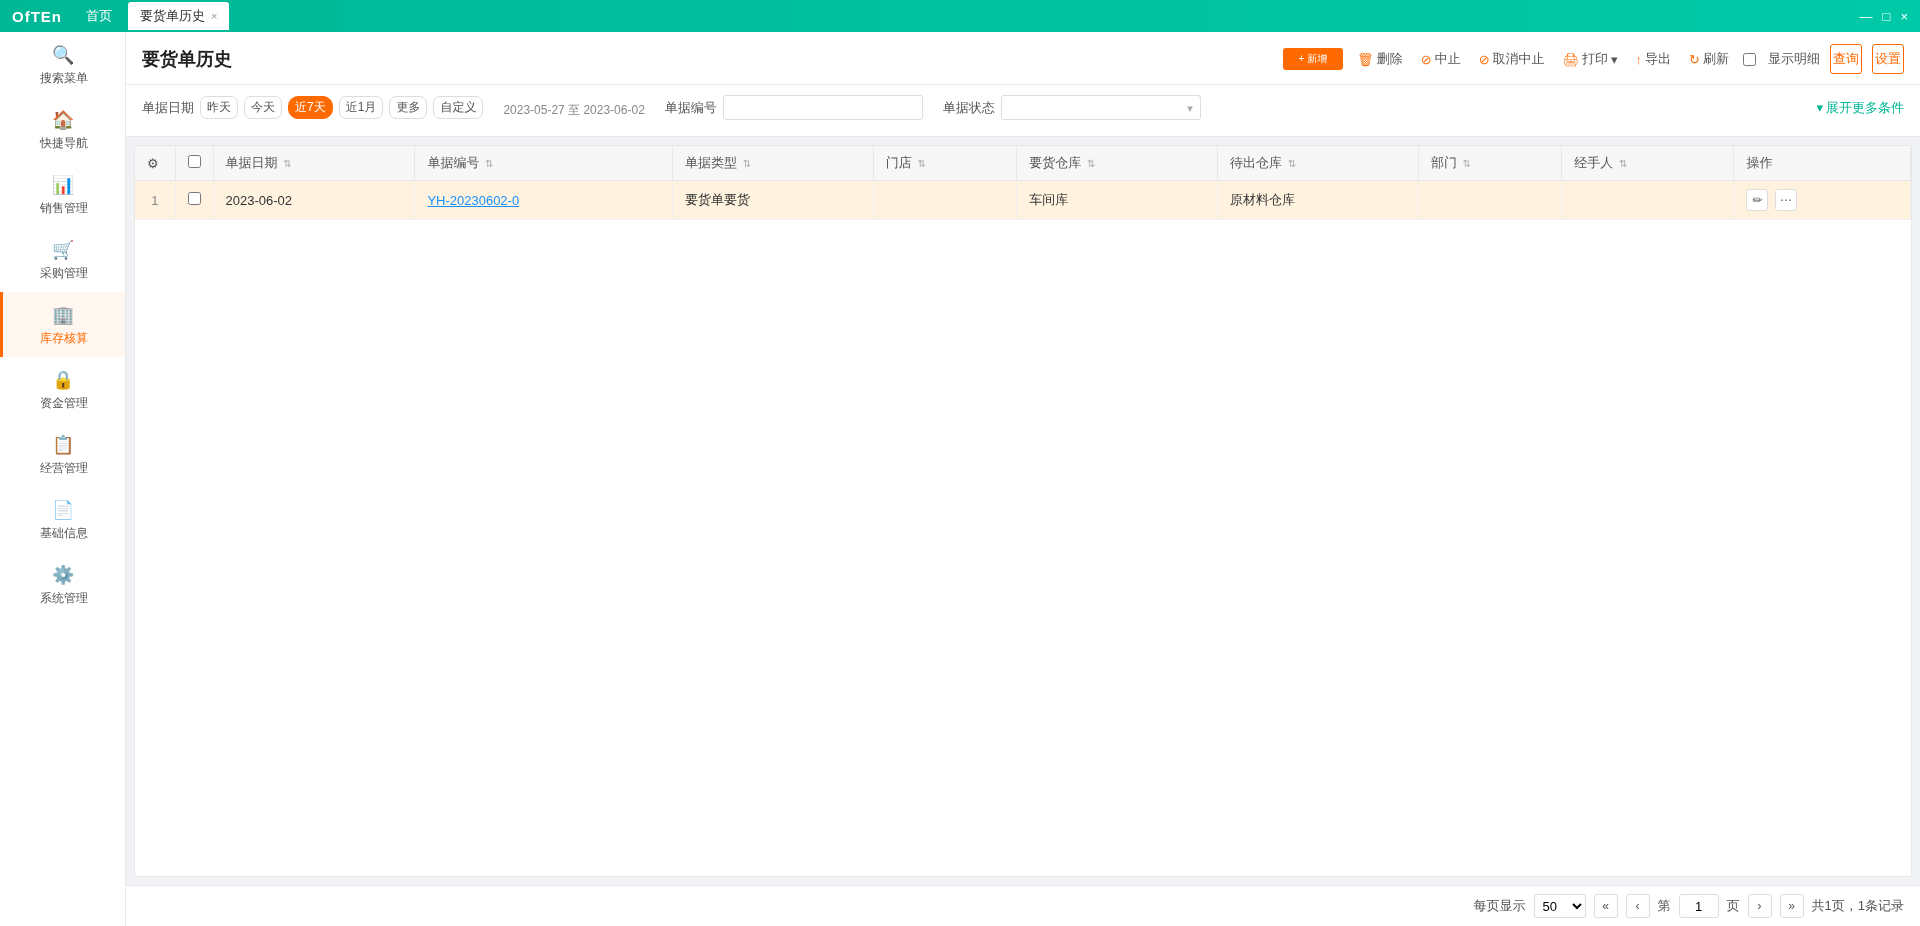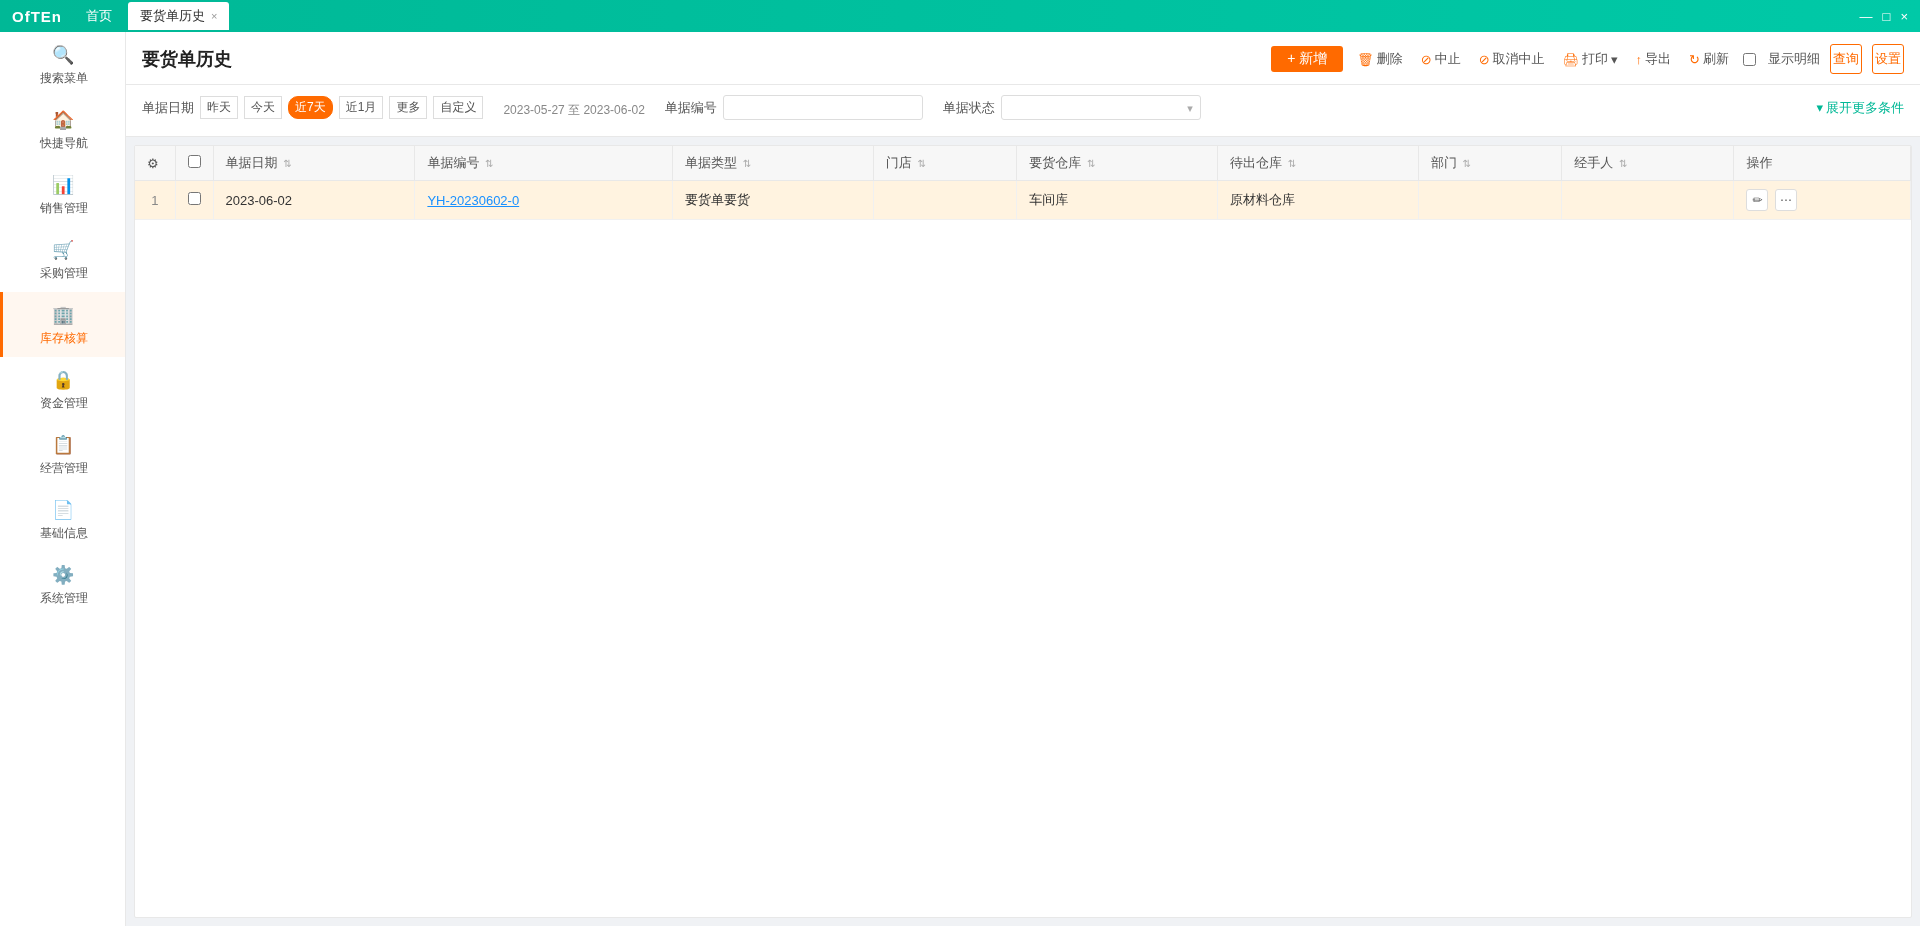--- a/index.html
+++ b/index.html
@@ -126,21 +126,21 @@
       padding: 3px 4px;
     }
     .toolbar-btn .icon { color: #ff6a00; }
     .btn-primary {
       background: #ff6a00;
       color: #fff;
       border: none;
       padding: 4px 16px;
       border-radius: 3px;
       cursor: pointer;
-      font-size: 14px;
+      font-size: 10px;
     }
     .btn-secondary {
       background: #fff;
       color: #ff6a00;
       border: 1px solid #ff6a00;
       padding: 5px 2px;
       border-radius: 3px;
       cursor: pointer;
       font-size: 13px;
     }
@@ -172,21 +172,21 @@
       gap: 6px;
       font-size: 13px;
     }
     .filter-label {
       color: #555;
       white-space: nowrap;
     }
     .date-btn {
       padding: 2px 6px;
       border: 1px solid #ddd;
-      border-radius: 0;
+      border-radius: 7px;
       cursor: pointer;
       font-size: 12px;
       color: #555;
       background: #fff;
     }
     .date-btn.active {
       background: #ff6a00;
       color: #fff;
       border-color: #ff6a00;
       border-radius: 10px;
@@ -564,15 +564,32 @@
                 <span class="op-btn" title="编辑">✏</span>
                 <span class="op-btn" title="更多">⋯</span>
               </td>
             </tr>
           </tbody>
         </table>
       </div>
 
     </div>
 
+    <div class="pagination">
+      <span>每页显示</span>
+      <select class="page-select">
+        <option value="50">50</option>
+        <option value="10">10</option>
+        <option value="20">20</option>
+        <option value="100">100</option>
+      </select>
+      <span class="page-btn">«</span>
+      <span class="page-btn">‹</span>
+      <span>第</span>
+      <input class="page-input" type="text" value="1" style="">
+      <span>页</span>
+      <span class="page-btn">›</span>
+      <span class="page-btn">»</span>
+      <span>共1页，1条记录</span>
+    </div>
 
   </div>
 </div>
 
 </body></html>

